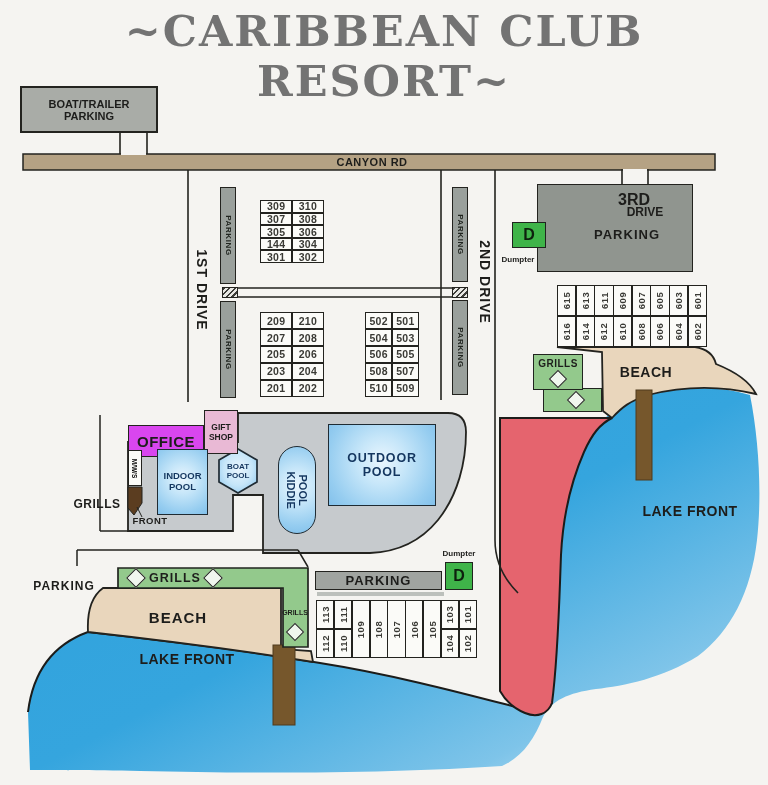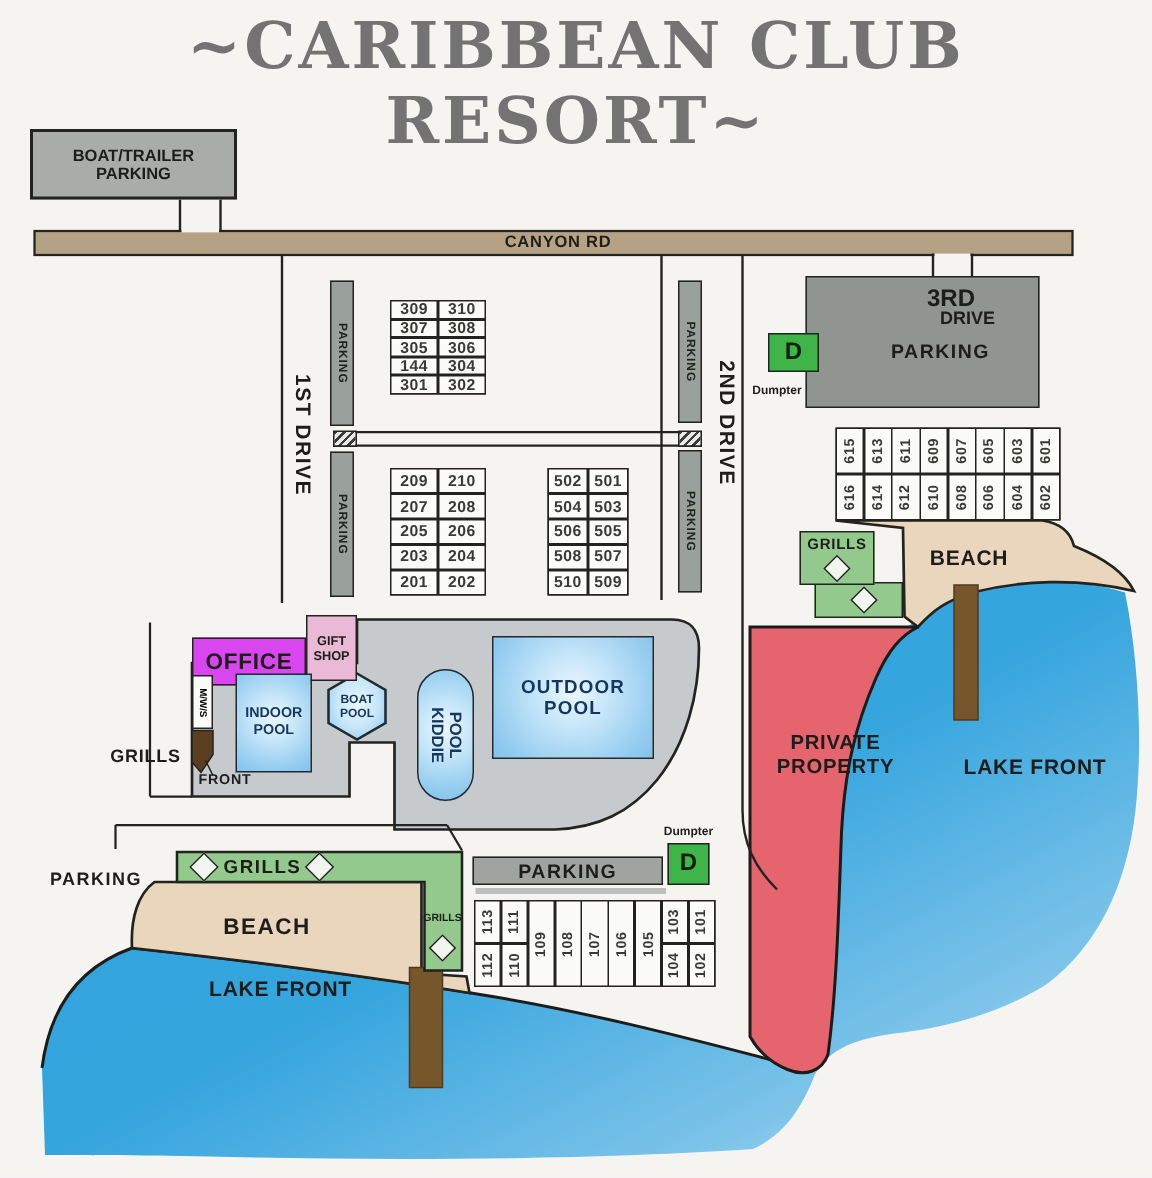--- a/index.html
+++ b/index.html
@@ -227,24 +227,20 @@
   <div class="greenbox" style="left:543px;top:388px;width:59px;height:24px;"></div>
   <div class="greenbox" style="left:533px;top:354px;width:50px;height:36px;"></div>
   <div class="lbl" style="left:558px;top:364px;font-size:10px;letter-spacing:.5px;">GRILLS</div>
   <div class="dia" style="left:558px;top:379px;width:13px;height:13px;"></div>
   <div class="dia" style="left:576px;top:400px;width:13px;height:13px;"></div>
 
   <div class="lbl" style="left:178px;top:618px;font-size:15px;letter-spacing:1px;">BEACH</div>
   <div class="lbl" style="left:187px;top:659px;font-size:14px;letter-spacing:.5px;">LAKE FRONT</div>
   <div class="lbl" style="left:646px;top:372px;font-size:14px;letter-spacing:.5px;">BEACH</div>
   <div class="lbl" style="left:690px;top:511px;font-size:14px;letter-spacing:.5px;">LAKE FRONT</div>
-  <div class="lbl" style="left:557px;top:503px;font-size:13.5px;letter-spacing:.5px;">
-    <div>PRIVATE</div>
-    <div>PROPERTY</div>
-    </div>
 
 <div class="ugrid" style="left: 260px; top: 200px; width: 64px; height: 63px; grid-template-columns: repeat(2, 1fr);">
       <div class="cell">
         <span>309</span>
       </div>
       <div class="cell">
         <span>310</span>
       </div>
       <div class="cell">
         <span>307</span>

